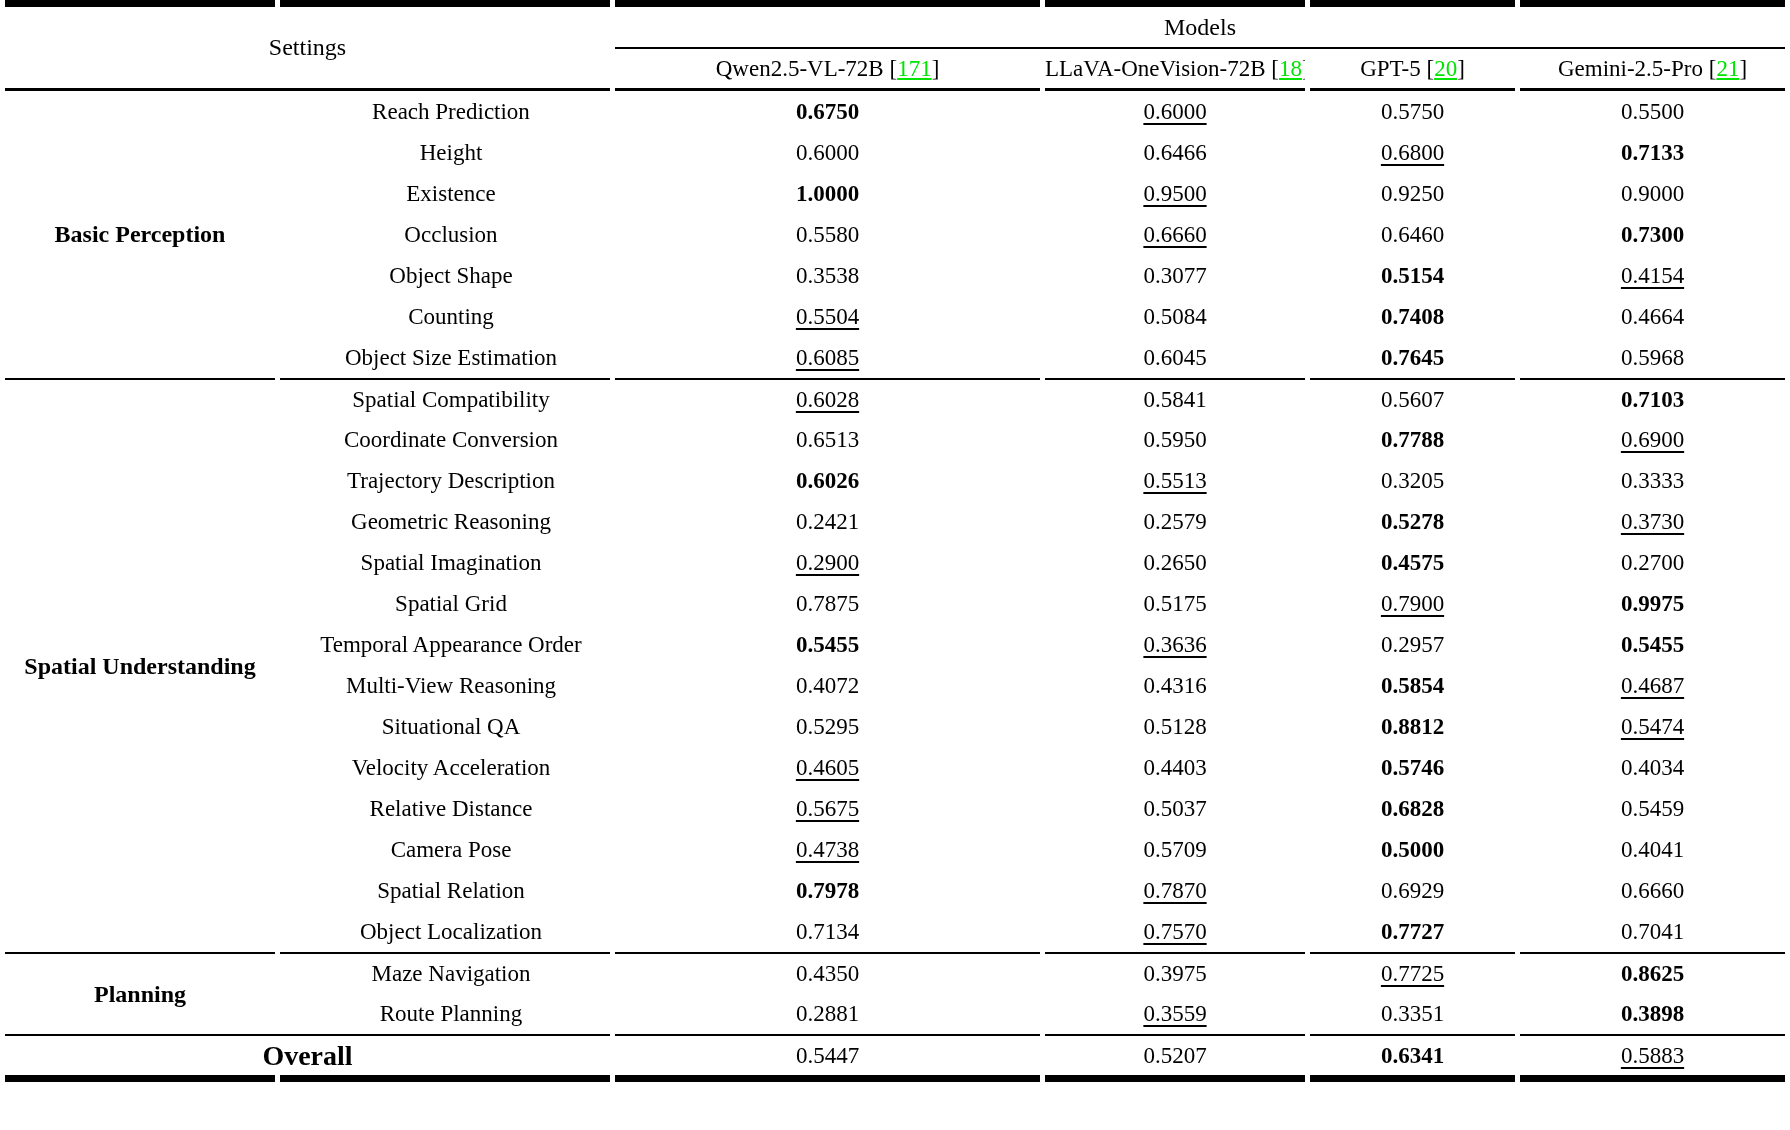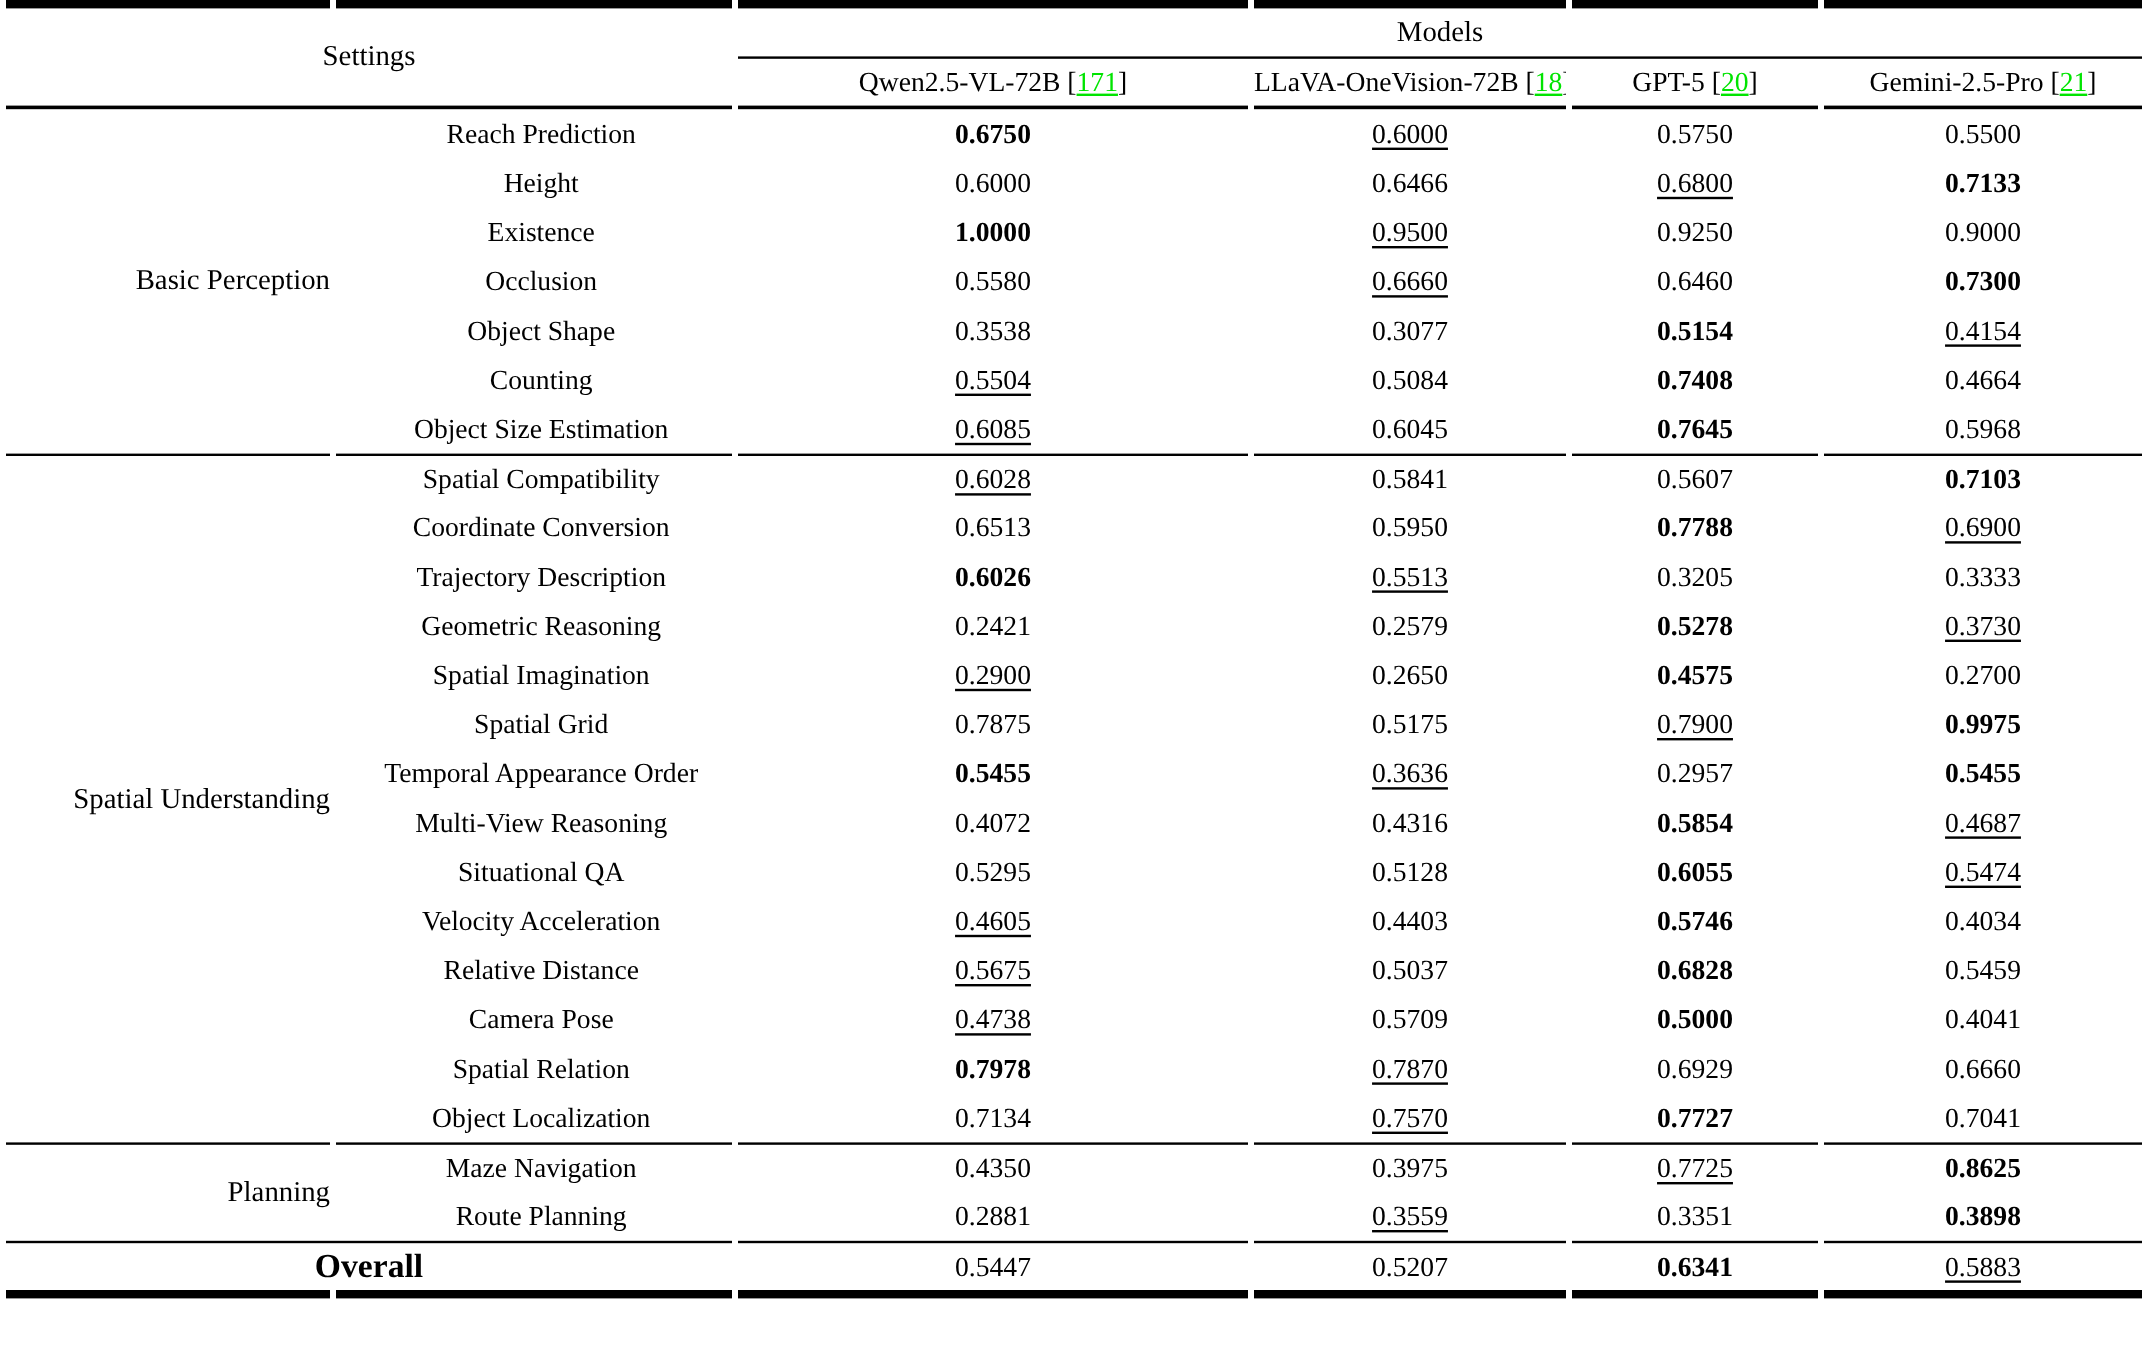--- a/index.html
+++ b/index.html
@@ -36,21 +36,21 @@
   
   tr.header-row-1 { height: 42px; }
   tr.header-row-2 { height: 42px; }
   td.settings-cell { text-align: center; font-size: 24px; }
   td.models-cell   { text-align: center; font-size: 24px; }
   td.model-cell    { text-align: center; font-size: 23px; }
   .cite { color: #00e400; text-decoration: underline; }
 
   
   tr.body-row { height: 41px; }
-  td.section-label { text-align: right; font-weight: normal; font-size: 24px; }
+  td.section-label { text-align: center; font-weight: bold; font-size: 24px; }
   td.task-cell { text-align: center; padding-left: 12px; }
   td.val-cell  { text-align: center; }
   td.overall-label { text-align: center; font-weight: bold; font-size: 28px; }
   .b { font-weight: bold; }
   .u { text-decoration: underline; text-underline-offset: 4px; text-decoration-thickness: 1.5px; }
 </style>
 </head>
 <body>
 
 <div class="page">
@@ -200,21 +200,21 @@
           <td class="task-cell">Multi-View Reasoning</td>
           <td class="val-cell"><span class="val">0.4072</span></td>
           <td class="val-cell"><span class="val">0.4316</span></td>
           <td class="val-cell"><span class="val b">0.5854</span></td>
           <td class="val-cell"><span class="val u">0.4687</span></td>
         </tr>
         <tr class="body-row">
           <td class="task-cell">Situational QA</td>
           <td class="val-cell"><span class="val">0.5295</span></td>
           <td class="val-cell"><span class="val">0.5128</span></td>
-          <td class="val-cell"><span class="val b">0.6055</span></td>
+          <td class="val-cell"><span class="val b">0.8812</span></td>
           <td class="val-cell"><span class="val u">0.5474</span></td>
         </tr>
         <tr class="body-row">
           <td class="task-cell">Velocity Acceleration</td>
           <td class="val-cell"><span class="val u">0.4605</span></td>
           <td class="val-cell"><span class="val">0.4403</span></td>
           <td class="val-cell"><span class="val b">0.5746</span></td>
           <td class="val-cell"><span class="val">0.4034</span></td>
         </tr>
         <tr class="body-row">

